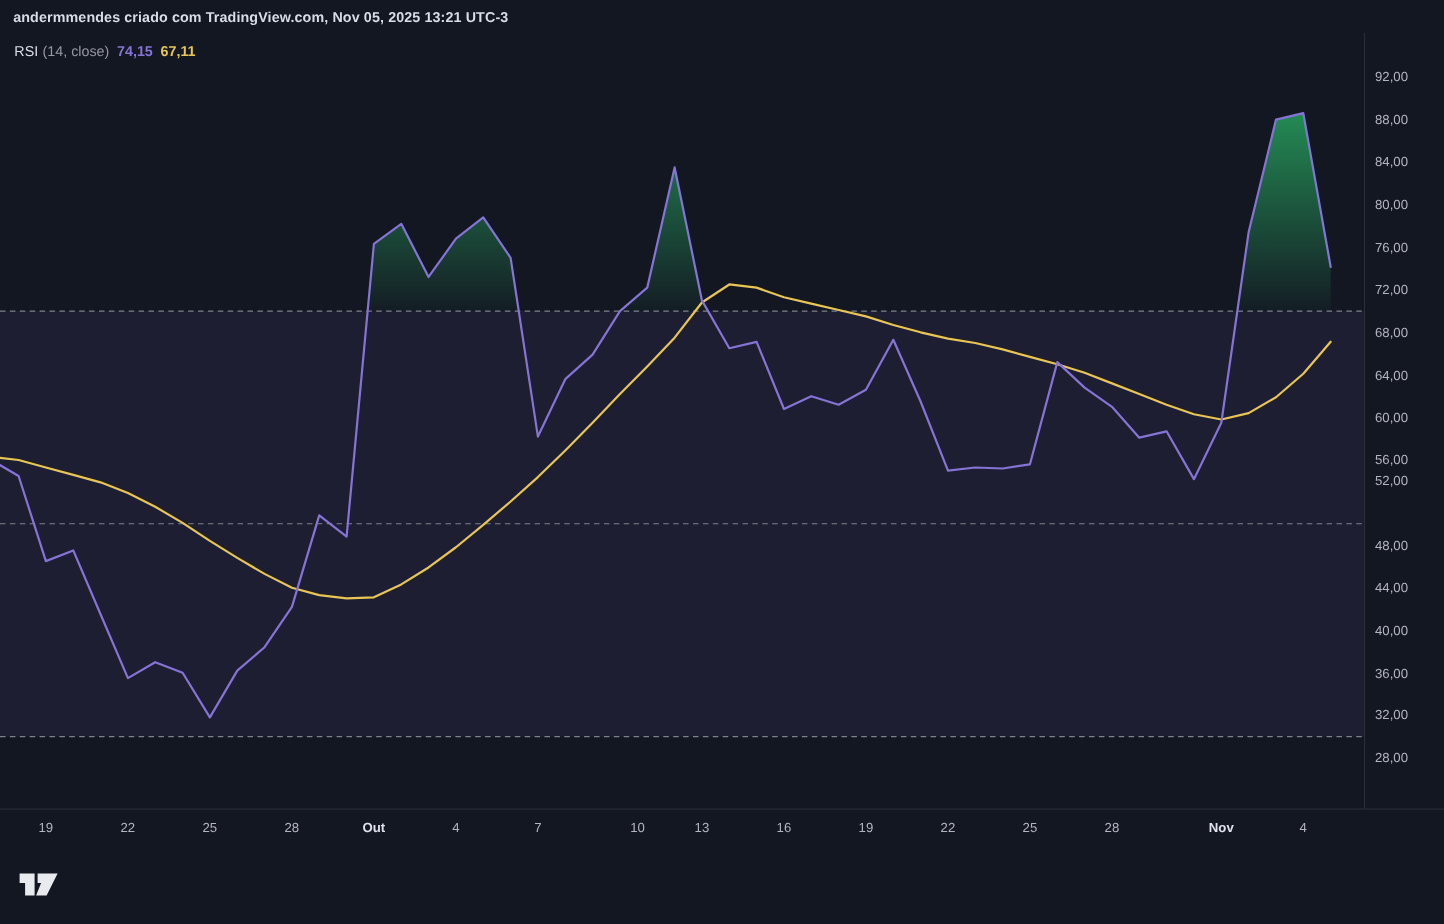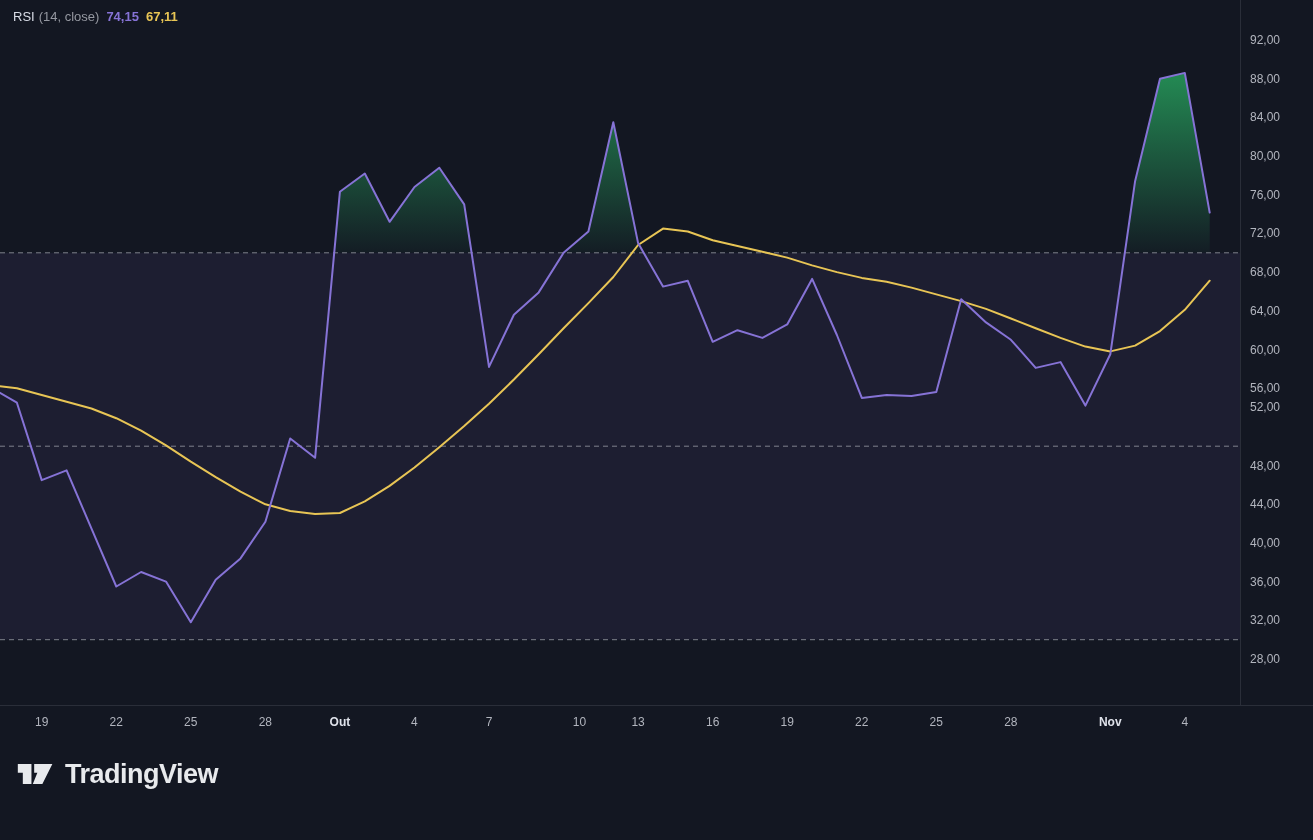--- a/index.html
+++ b/index.html
@@ -59,20 +59,23 @@
   .logo { display: flex; align-items: center; gap: 9px; cursor: pointer; }
   .brand {
     font-size: 27px; font-weight: 700; color: #e8eaed; letter-spacing: -0.5px;
   }
 </style>
 </head>
 <body>
 
 <div class="app">
 
+  <div class="header">
+    <span class="attribution">andermmendes criado com TradingView.com, Nov 05, 2025 13:21 UTC-3</span>
+  </div>
 
   <div class="chart-wrap">
     <div class="legend">
       <span class="l-title">RSI</span>
       <span class="l-params">(14, close)</span>
       <span class="l-val" id="legend-rsi" style="color: rgb(134, 115, 214);">74,15</span>
       <span class="l-val" id="legend-ma" style="color: rgb(232, 197, 85);">67,11</span>
     </div>
 
     <svg id="chart-svg" width="1240" height="705" viewBox="0 0 1240 705">
@@ -132,17 +135,16 @@
         <div class="xtick" style="left: 1184.8px;">4</div>
       </div>
   </div>
 
   <div class="footer">
     <div class="logo">
       <svg width="40" height="28" viewBox="0 0 44 30" aria-hidden="true">
         <path d="M2 4 H17 V26 H7.5 V13.5 H2 Z" fill="#e8eaed"></path>
         <path d="M20 4 H40 L29 26 H18.5 L23.5 13.5 H20 Z" fill="#e8eaed"></path>
       </svg>
-      <span class="brand">TradingView</span>
     </div>
   </div>
 
 </div>
 
 </body></html>

